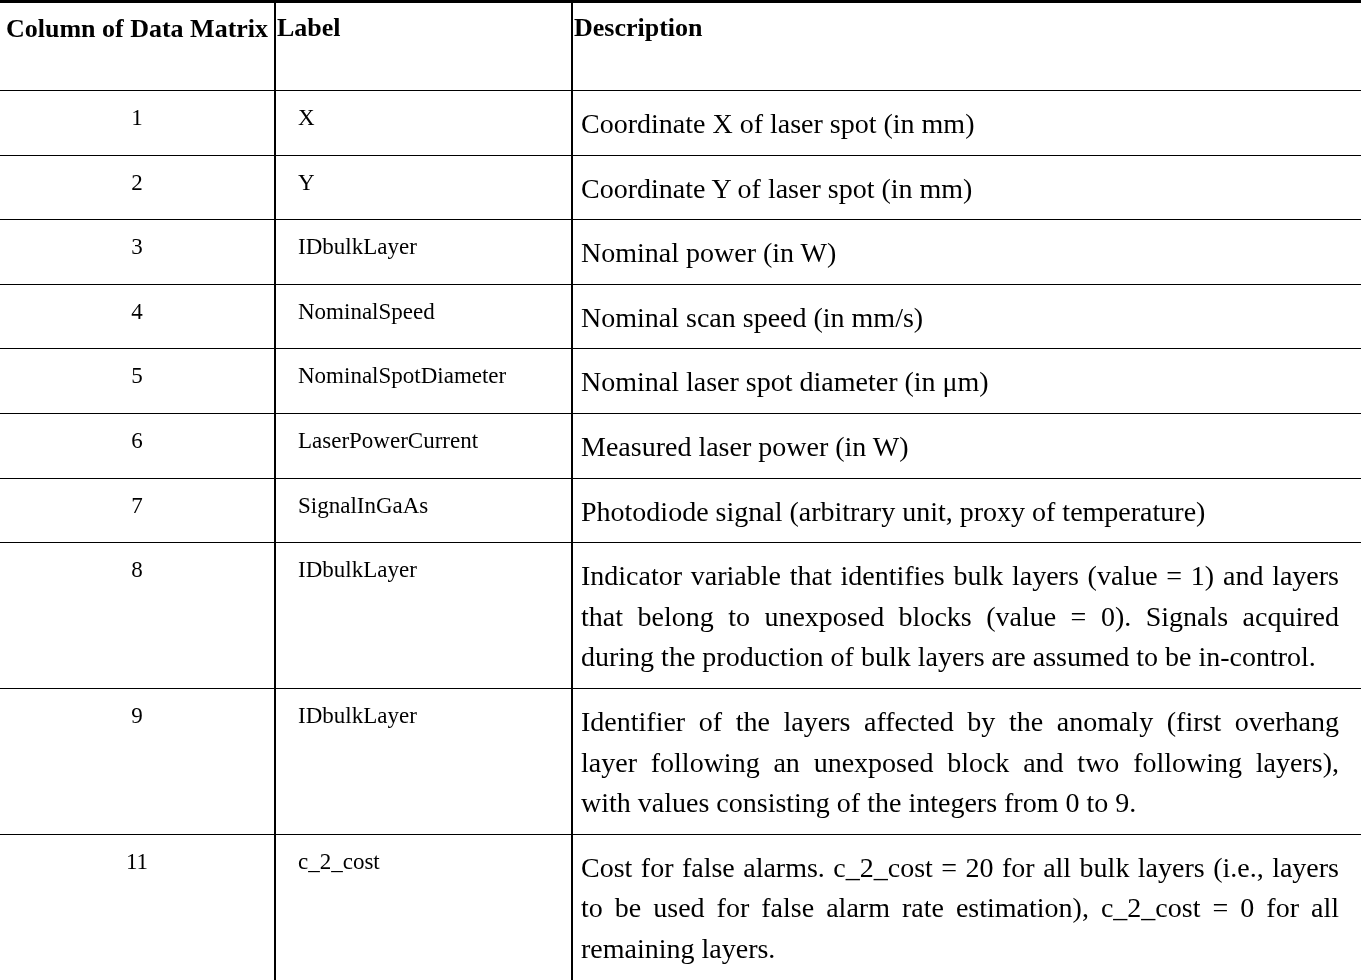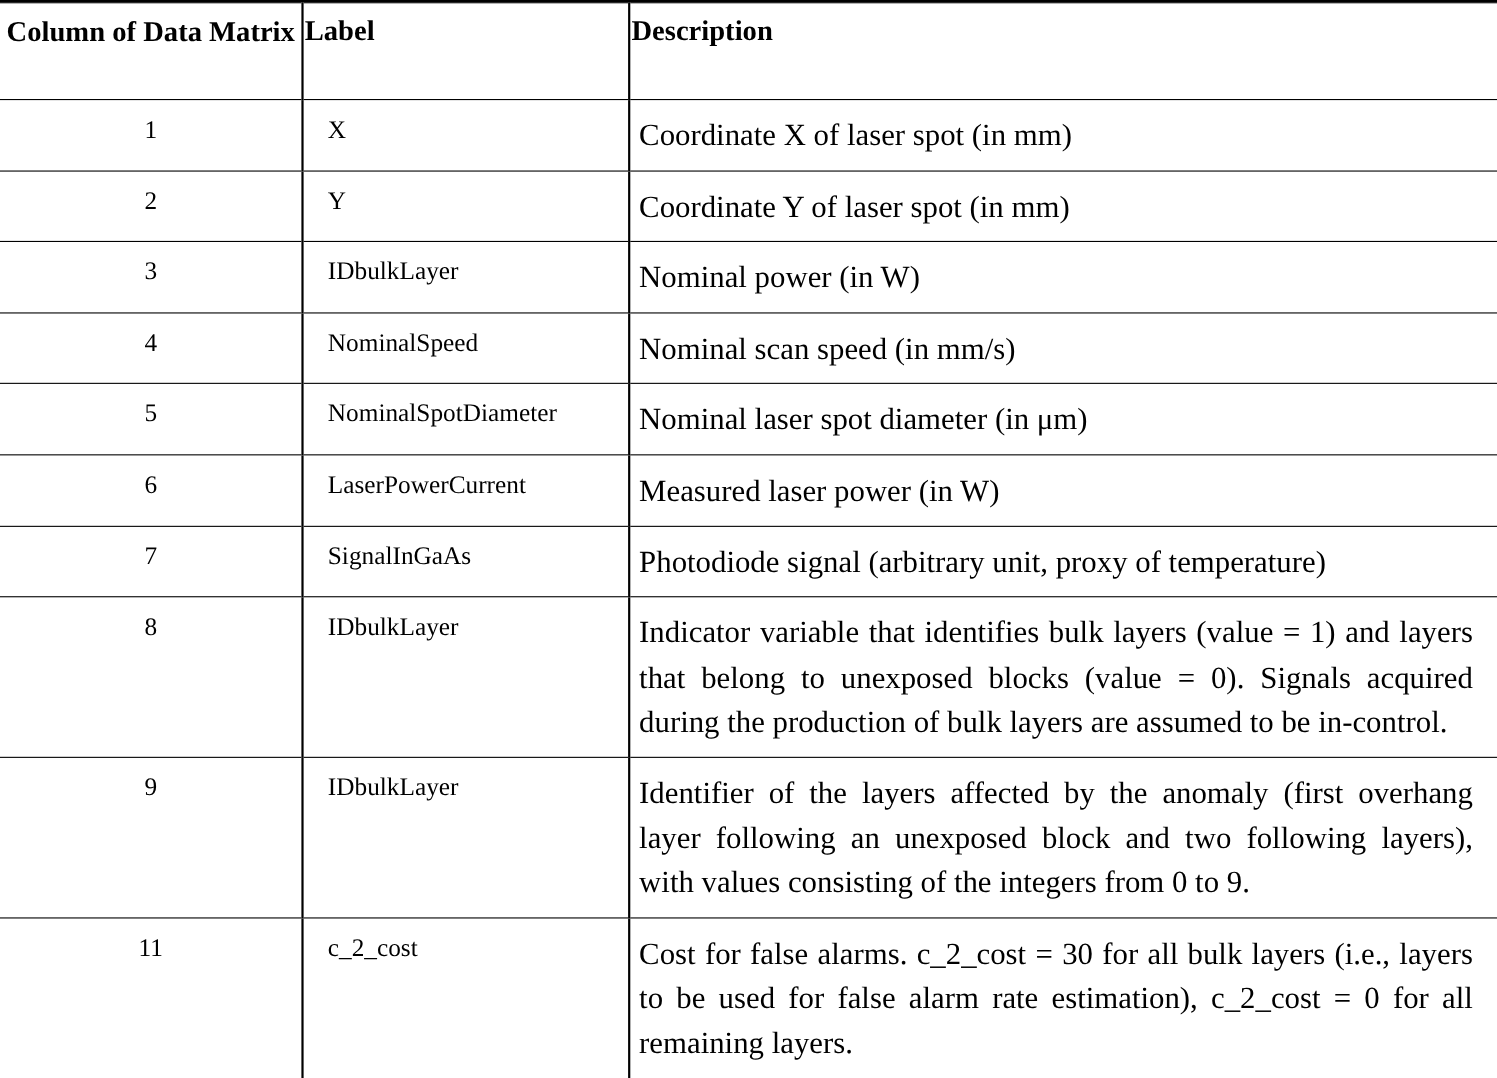--- a/index.html
+++ b/index.html
@@ -174,18 +174,18 @@
         <td class="cell-desc">Indicator variable that identifies bulk layers (value = 1) and layers that belong to unexposed blocks (value = 0). Signals acquired during the production of bulk layers are assumed to be in-control.</td>
       </tr>
       <tr class="r-tall">
         <td class="cell-num">9</td>
         <td class="cell-label">IDbulkLayer</td>
         <td class="cell-desc">Identifier of the layers affected by the anomaly (first overhang layer following an unexposed block and two following layers), with values consisting of the integers from 0 to 9.</td>
       </tr>
       <tr class="r-tall2">
         <td class="cell-num">11</td>
         <td class="cell-label">c_2_cost</td>
-        <td class="cell-desc">Cost for false alarms. c_2_cost = 30 for all bulk layers (i.e., layers to be used for false alarm rate estimation), c_2_cost = 0 for all remaining layers.</td>
+        <td class="cell-desc">Cost for false alarms. c_2_cost = 20 for all bulk layers (i.e., layers to be used for false alarm rate estimation), c_2_cost = 0 for all remaining layers.</td>
       </tr>
     </tbody>
   </table>
 </div>
 <div id="black-footer"></div>
 
 </body></html>

